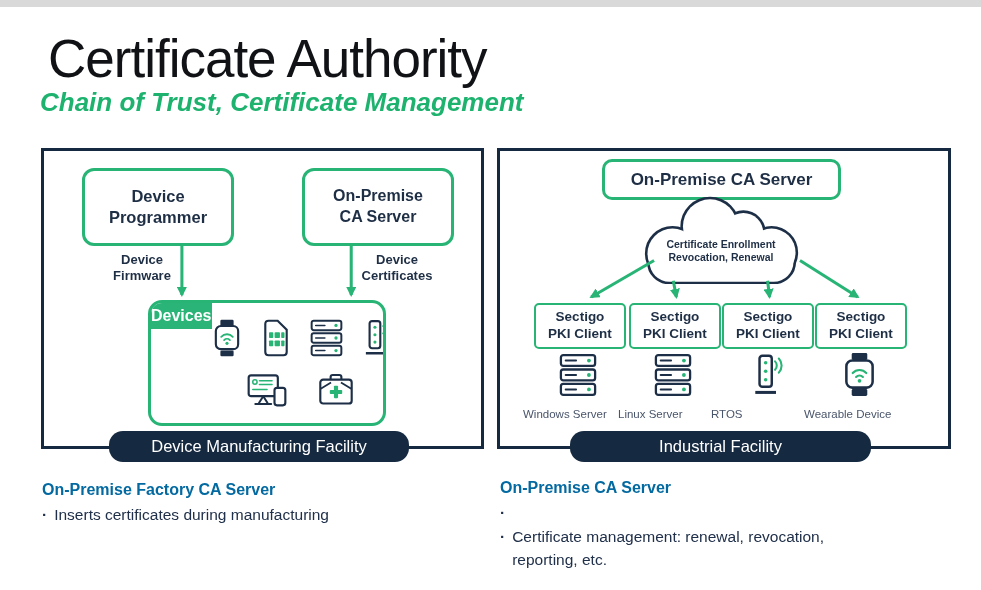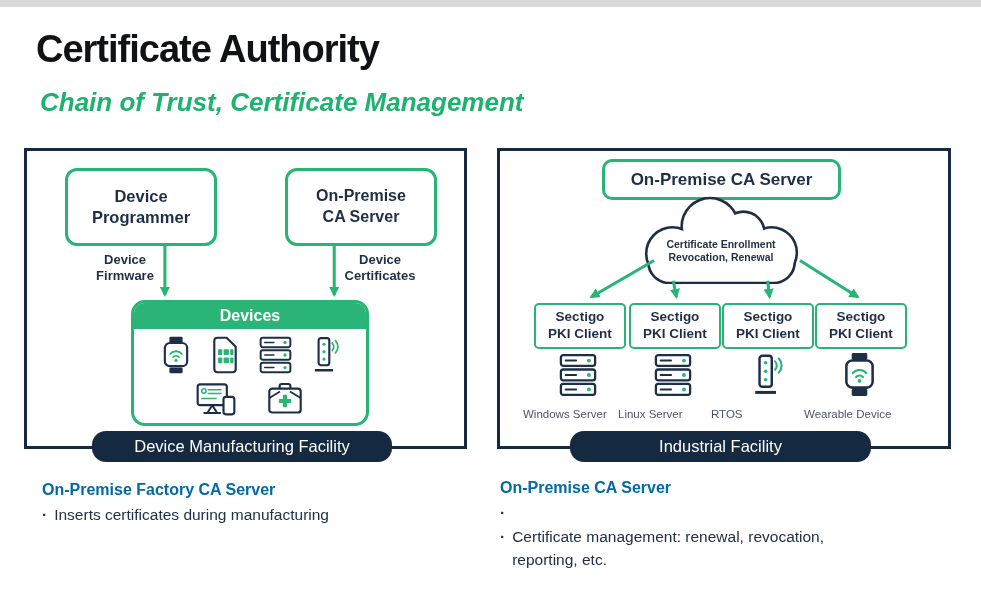--- a/index.html
+++ b/index.html
@@ -1,31 +1,31 @@
 <!DOCTYPE html>
 <html><head>
 <meta charset="utf-8">
 <style>
   html,body{margin:0;padding:0;background:#fff;}
   body{width:981px;height:590px;position:relative;overflow:hidden;
        font-family:"Liberation Sans","DejaVu Sans",sans-serif;color:#1e2e45;}
   .abs{position:absolute;}
   .top-strip{left:0;top:0;width:981px;height:7px;background:#d9d9d9;}
-  .title{left:36px;top:28px;font-size:38px;font-weight:bold;letter-spacing:-1px;color:#101216;}
+  .title{left:48px;top:28px;font-size:53px;font-weight:normal;letter-spacing:-1px;color:#101216;}
   .subtitle{left:40px;top:87px;font-size:26px;font-weight:bold;font-style:italic;color:#1db26e;}
   .panel{border:3px solid #152940;background:#fff;}
-  #left-panel{left:24px;top:148px;width:437px;height:295px;}
+  #left-panel{left:41px;top:148px;width:437px;height:295px;}
   #right-panel{left:497px;top:148px;width:448px;height:295px;}
   .gbox{border:3px solid #27b475;border-radius:12px;background:#fff;
         display:flex;align-items:center;justify-content:center;text-align:center;
         font-weight:bold;color:#1e2e45;white-space:pre-line;}
   .arrow-label{font-weight:bold;font-size:13px;line-height:1.25;text-align:center;
         color:#1e2e45;white-space:pre-line;}
   .devices-box{border:3px solid #27b475;border-radius:14px;background:#fff;overflow:hidden;
-        display:flex;flex-direction:column;}
+        display:flex;flex-direction:row;}
   .devices-header{background:#2bb478;color:#fff;font-weight:bold;font-size:16px;
         height:26px;display:flex;align-items:center;justify-content:center;}
   .devices-body{flex:1;display:flex;flex-direction:column;justify-content:space-evenly;align-items:center;}
   .icon-row{display:flex;align-items:center;justify-content:center;}
   .icon-row.r1{gap:20px;}
   .icon-row.r2{gap:30px;}
   .banner{background:#152940;color:#fff;display:flex;align-items:center;justify-content:center;
         font-size:16.5px;font-weight:500;z-index:3;border-radius:14px;}
   .pki-box{border:2.5px solid #27b475;border-radius:5px;background:#fff;
         display:flex;align-items:center;justify-content:center;text-align:center;

